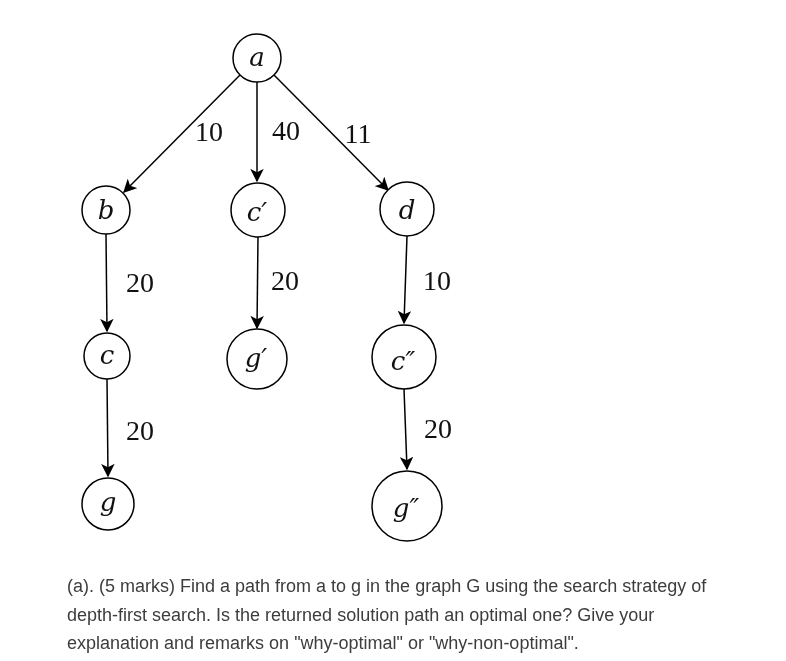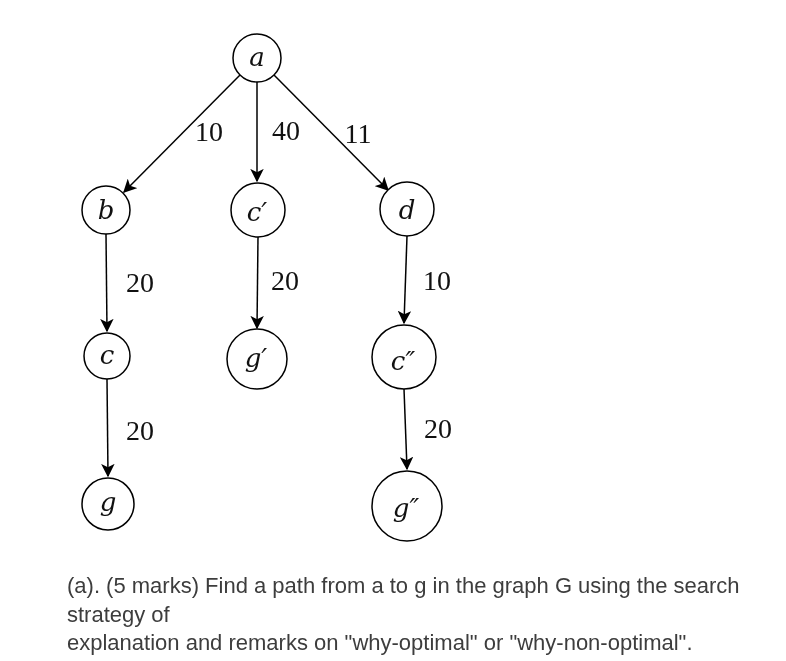--- a/index.html
+++ b/index.html
@@ -41,21 +41,21 @@
     font-family: "Liberation Serif", "DejaVu Serif", serif;
     font-size: 28px;
     fill: #111111;
     text-anchor: middle;
   }
   .question {
     position: absolute;
     left: 67px;
     top: 572px;
     width: 700px;
-    font-size: 22px;
+    font-size: 18px;
     line-height: 28.5px;
     color: #3d3d3d;
   }
 </style>
 </head>
 <body>
 
 <div class="screen">
 
   <svg class="graph" width="786" height="561" viewBox="0 0 786 561">
@@ -106,16 +106,17 @@
 
     <circle class="node-circle" cx="108" cy="504" r="26"></circle>
     <text class="node-label" x="108" y="511">g</text>
 
     <circle class="node-circle" cx="407" cy="506" r="35"></circle>
     <text class="node-label" x="406" y="517">g″</text>
   </svg>
 
   <div class="question">
     <div>(a). (5 marks) Find a path from a to g in the graph G using the search strategy of</div>
+    <div>depth-first search. Is the returned solution path an optimal one? Give your</div>
     <div>explanation and remarks on "why-optimal" or "why-non-optimal".</div>
   </div>
 
 </div>
 
 </body></html>

